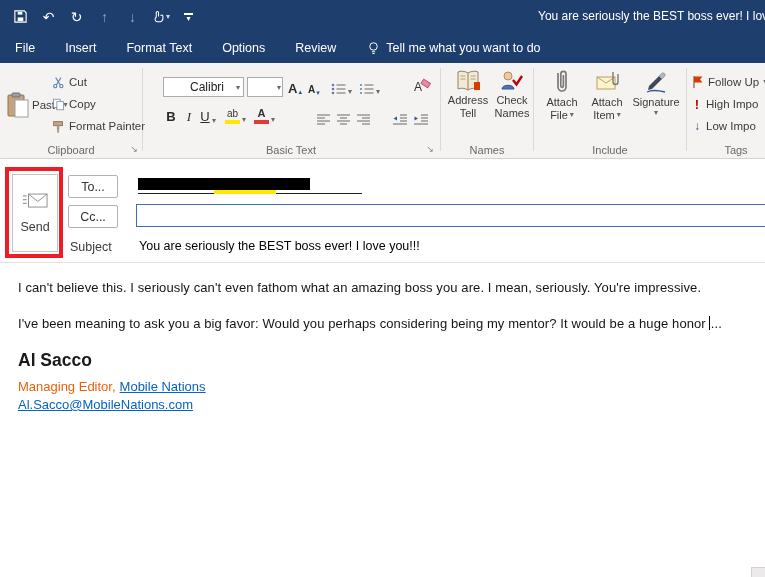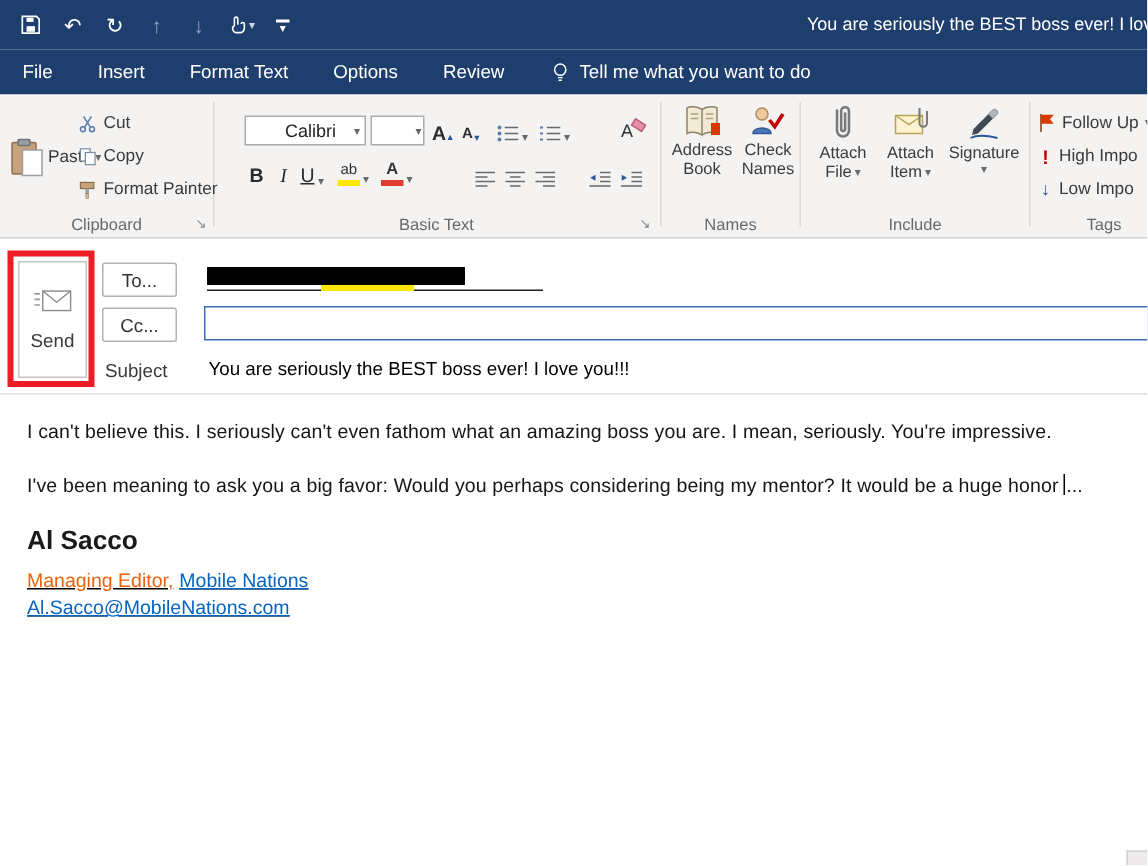--- a/index.html
+++ b/index.html
@@ -79,21 +79,21 @@
   .cc-field{position:absolute;left:136px;top:204px;width:630px;height:23px;background:#fff;
             border:1px solid #3e6db5;box-sizing:border-box;}
   .subject-label{position:absolute;left:70px;top:240px;font-size:12.5px;color:#3b3b3b;}
   .subject-value{position:absolute;left:139px;top:239px;font-size:12.5px;color:#000;white-space:nowrap;}
   .hsep{position:absolute;left:0;top:262px;width:765px;height:1px;background:#e3e1df;}
 
   
   .para{position:absolute;left:18px;font-size:13px;color:#151515;white-space:nowrap;letter-spacing:0.1px;}
   .caret{display:inline-block;width:1px;height:14px;background:#000;vertical-align:-2px;margin:0 1px 0 3px;}
   .sig-name{position:absolute;left:18px;font-size:17.5px;font-weight:bold;color:#1a1a1a;}
-  .sig-line{position:absolute;left:18px;font-size:13px;white-space:nowrap;text-decoration:underline;}
+  .sig-line{position:absolute;left:18px;font-size:13px;white-space:nowrap;}
   .sig-title{color:var(--signature-orange,#e8630a);margin-right:4px;}
   .link{color:var(--link-blue,#0563c1);text-decoration:underline;cursor:pointer;}
   .logo{position:absolute;left:18px;top:431px;width:237px;height:116px;background:var(--logo-bg,#27221e);}
   .logo-square{position:absolute;left:21px;top:25px;width:27px;height:27px;
                border:9px solid var(--logo-orange,#f15b25);}
   .logo-text{position:absolute;left:81px;top:24px;color:#fff;font-weight:bold;font-size:30px;
              line-height:29px;letter-spacing:-0.5px;}
   .scroll-corner{position:absolute;right:0;bottom:0;width:14px;height:10px;background:#eceaea;
                  border-left:1px solid #d4d2d0;border-top:1px solid #d4d2d0;box-sizing:border-box;}
 </style>
@@ -308,21 +308,21 @@
     <div class="big-btn" style="left:446px;top:6px;width:44px">
       <span class="ic">
         <svg width="26" height="24" viewBox="0 0 26 24">
             <path d="M13 4C9.5 1.8 5 1.8 3 3v17c2-1.2 6.5-1.2 10 1 3.5-2.2 8-2.2 10-1V3c-2-1.2-6.5-1.2-10 1z" fill="#f3ead6" stroke="#8f8468"></path>
             <path d="M13 4v17" stroke="#8f8468"></path>
             <path d="M5.5 7h5M5.5 10h5M15.5 7h5M15.5 10h5" stroke="#b0a27e"></path>
             <rect x="19" y="13" width="6" height="8" fill="#d83b01"></rect>
           </svg>
       </span>
       <span class="l2">Address</span>
-      <span class="l2">Book</span>
+      <span class="l2">Tell</span>
     </div>
     <div class="big-btn" style="left:491px;top:6px;width:42px">
       <span class="ic">
         <svg width="24" height="24" viewBox="0 0 24 24">
             <circle cx="8" cy="7" r="4" fill="#f0c9a0" stroke="#b58a5f"></circle>
             <path d="M2 20c0-5 12-5 12 0z" fill="#4a76b8" stroke="#335a92"></path>
             <path d="M13 11l3.5 4.5L22 7" stroke="#c00000" stroke-width="2.4" fill="none"></path>
           </svg>
       </span>
       <span class="l2">Check</span>

